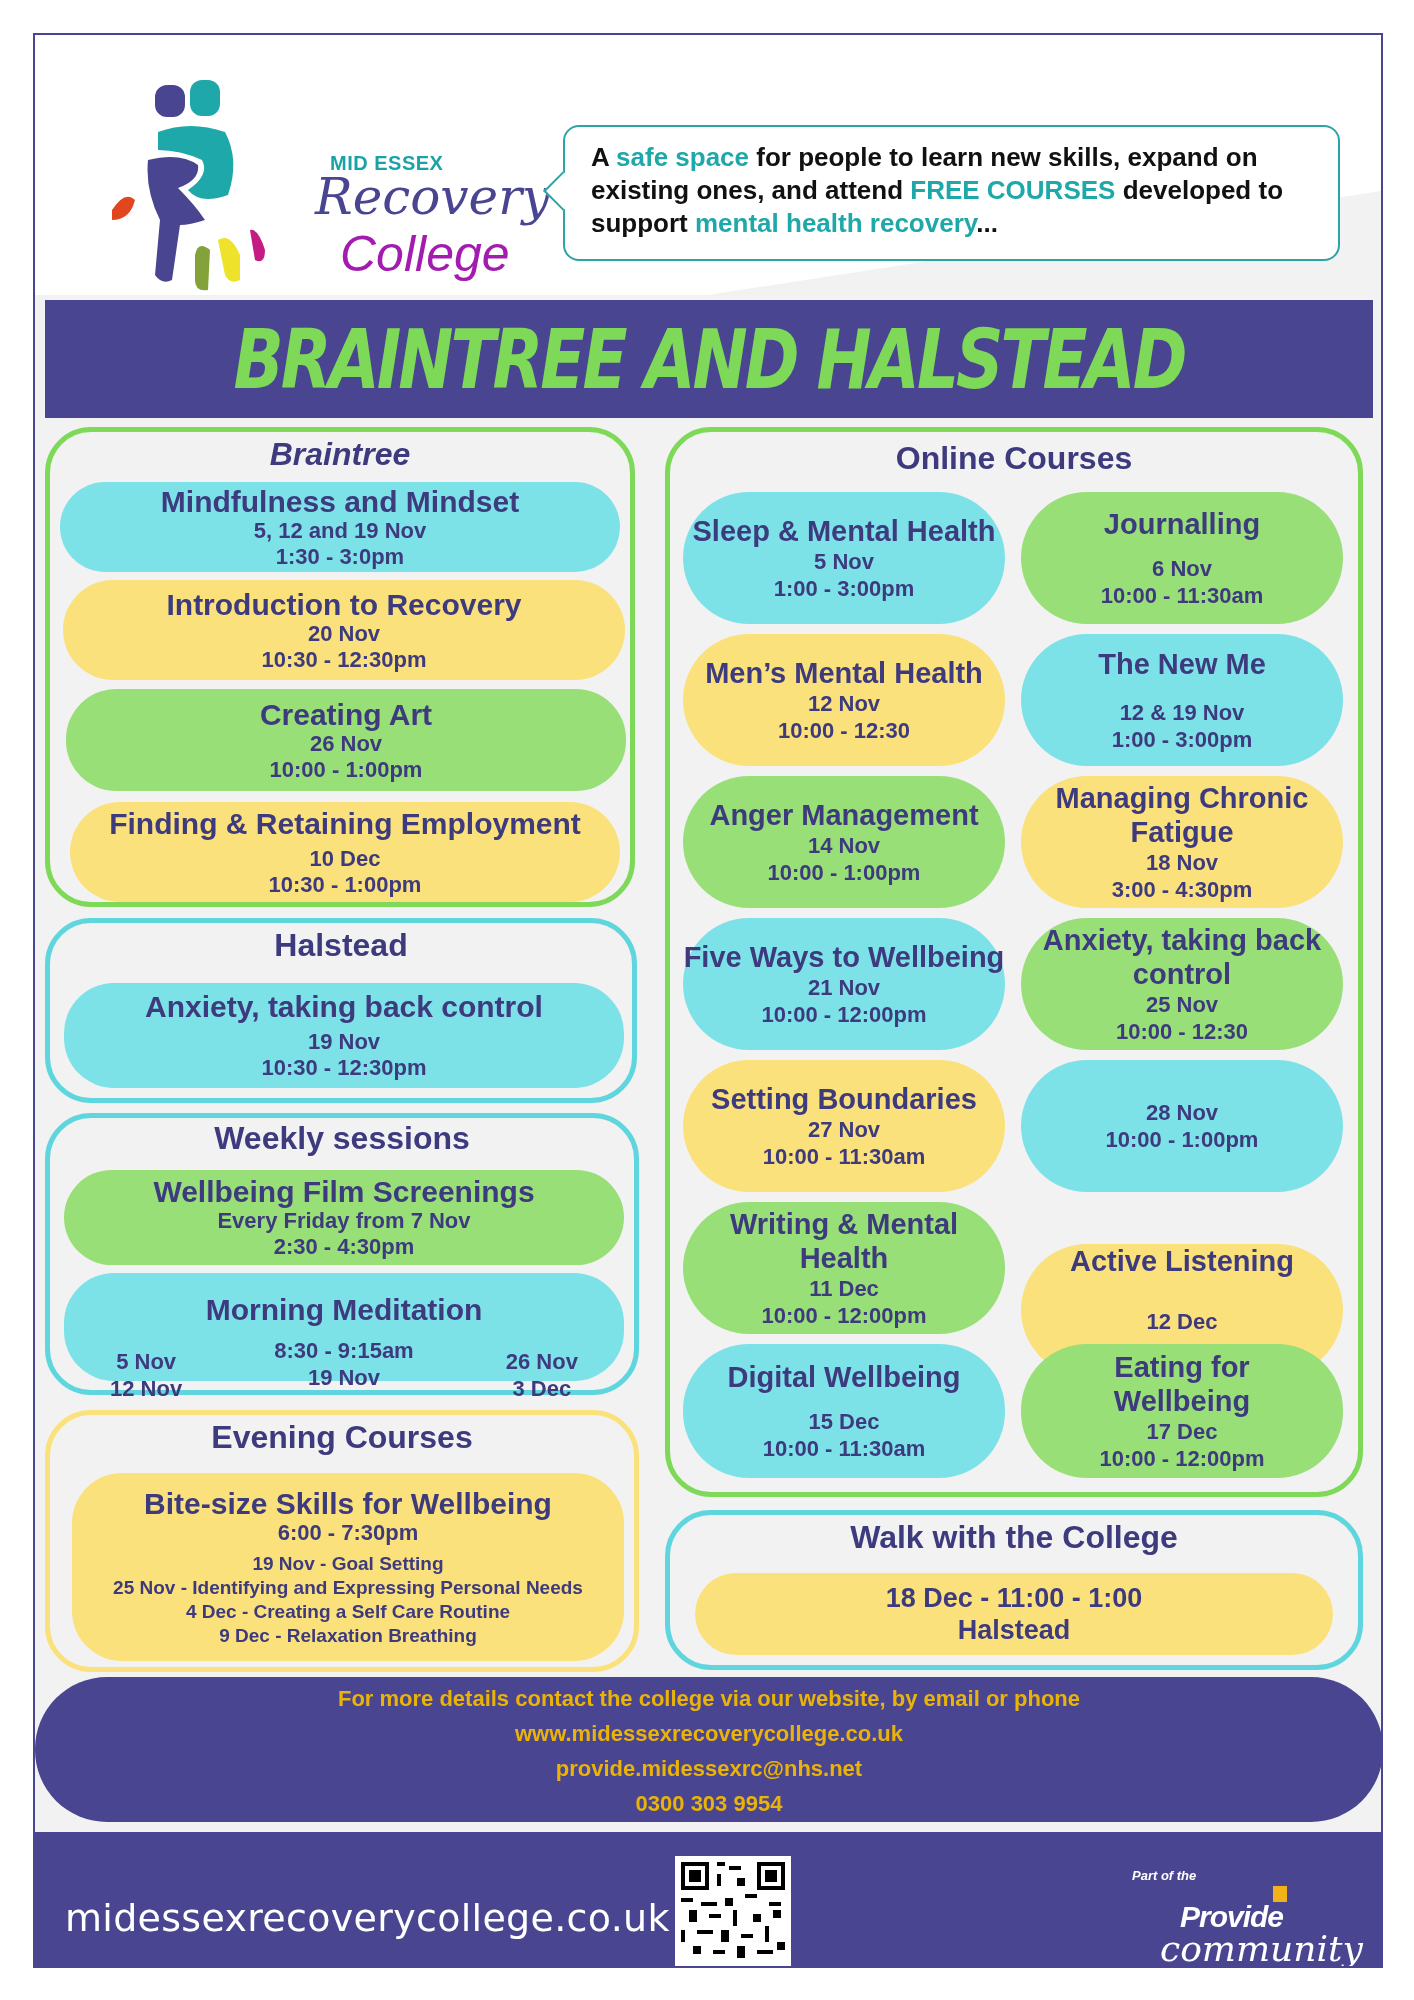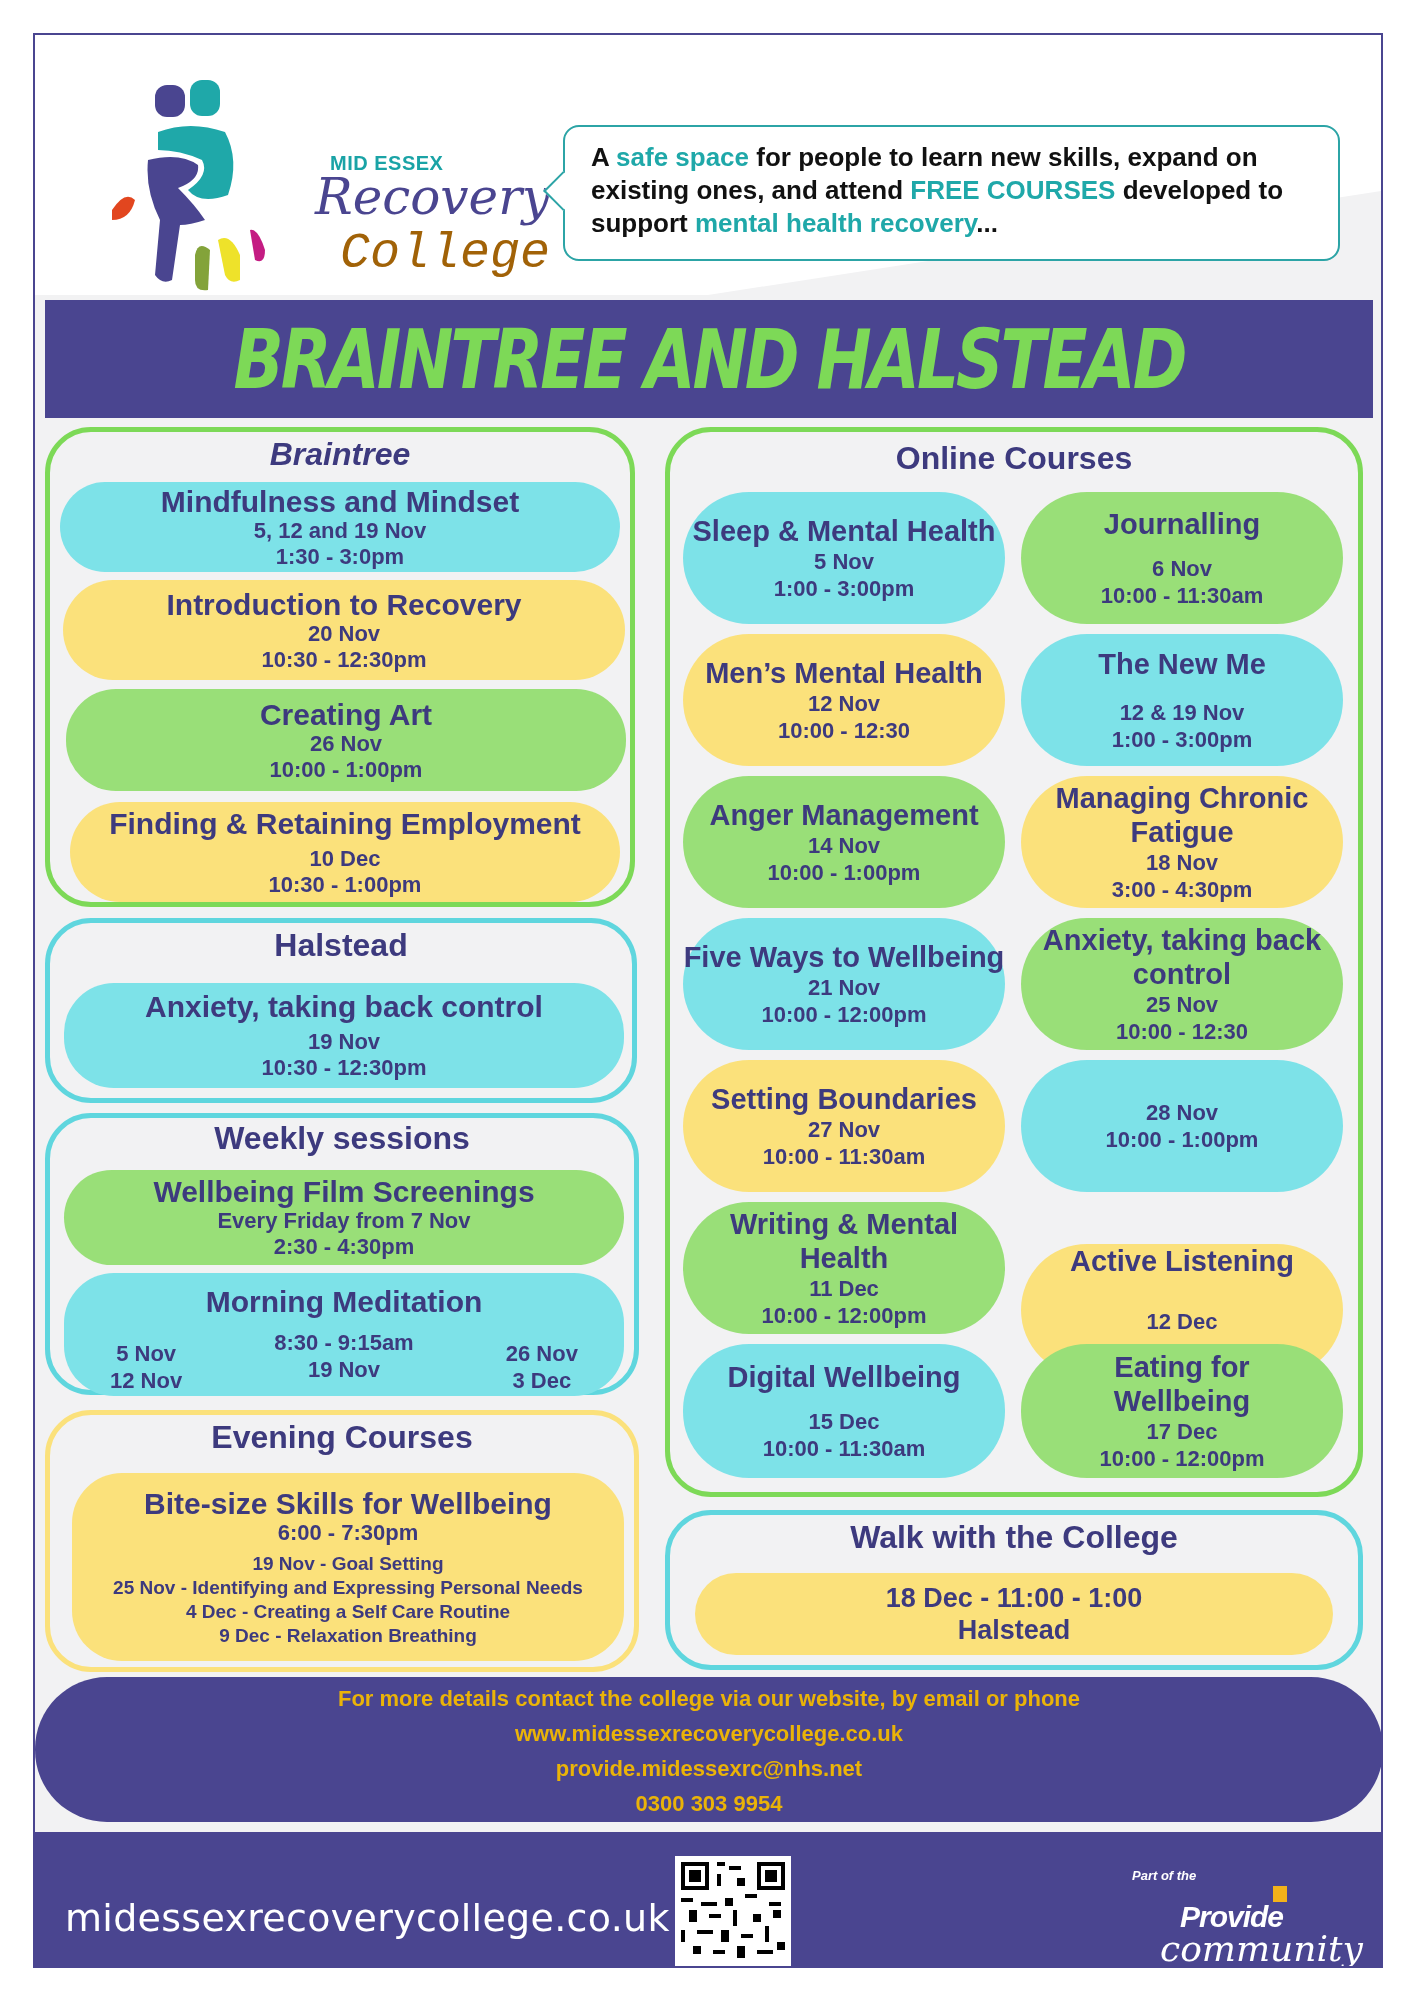--- a/index.html
+++ b/index.html
@@ -13,21 +13,21 @@
   .header-bg {
     position: absolute; left: 0; top: 0; width: 100%; height: 260px; background: #ffffff;
     clip-path: polygon(0 0, 100% 0, 100% 60%, 50% 100%, 0 100%);
   }
 
   
   .logo { position: absolute; left: 65px; top: 45px; width: 410px; height: 220px; }
   .logo-mark { position: absolute; left: 0; top: 0; width: 180px; height: 220px; }
   .logo-mid { position: absolute; left: 230px; top: 72px; font-weight: bold; font-size: 20px; color: #1aa3a6; letter-spacing: 0.5px; }
   .logo-recovery { position: absolute; left: 215px; top: 88px; font-family: "DejaVu Serif", serif; font-style: italic; font-size: 50px; color: #4a4590; }
-  .logo-college { position: absolute; left: 240px; top: 145px; font-family: Liberation Mono, monospace; font-style: italic; font-size: 50px; color: #a16207; }
+  .logo-college { position: absolute; left: 240px; top: 145px; font-family: Liberation Sans, sans-serif; font-style: italic; font-size: 50px; color: #a21caf; }
 
   
   .bubble {
     position: absolute; left: 528px; top: 90px; width: 777px; height: 136px;
     border: 2px solid #2ca4a6; border-radius: 16px; background: #ffffff;
     padding: 14px 26px; font-weight: bold; font-size: 26px; line-height: 33px; color: #111;
   }
   .bubble::before {
     content: ""; position: absolute; left: -16px; top: 50px; width: 26px; height: 26px;
     background: #fff; border-left: 2px solid #2ca4a6; border-bottom: 2px solid #2ca4a6; transform: rotate(45deg);
@@ -150,21 +150,21 @@
     </div>
   </div>
 
   <div class="section sec-cyan" style="left:10px; top:1078px; width:594px; height:282px;">
     <div class="sec-title" style="margin-top:2px;">Weekly sessions</div>
     <div class="pill c-green" style="left:14px; top:52px; width:560px; height:95px;">
       <div class="p-title">Wellbeing Film Screenings</div>
       <div class="p-line">Every Friday from 7 Nov</div>
       <div class="p-line">2:30 - 4:30pm</div>
     </div>
-    <div class="pill c-cyan" style="left:14px; top:155px; width:560px; height:123px; justify-content:flex-start; padding-top:12px;">
+    <div class="pill c-cyan" style="left:14px; top:155px; width:560px; height:108px; justify-content:flex-start; padding-top:20px;">
       <div class="p-title">Morning Meditation</div>
       <div class="mm-row">
         <div class="mm-col" style="margin-top:22px;">
           <span>5 Nov</span>
           <span>12 Nov</span>
         </div>
         <div class="mm-col">
           <span>8:30 - 9:15am</span>
           <span>19 Nov</span>
         </div>

